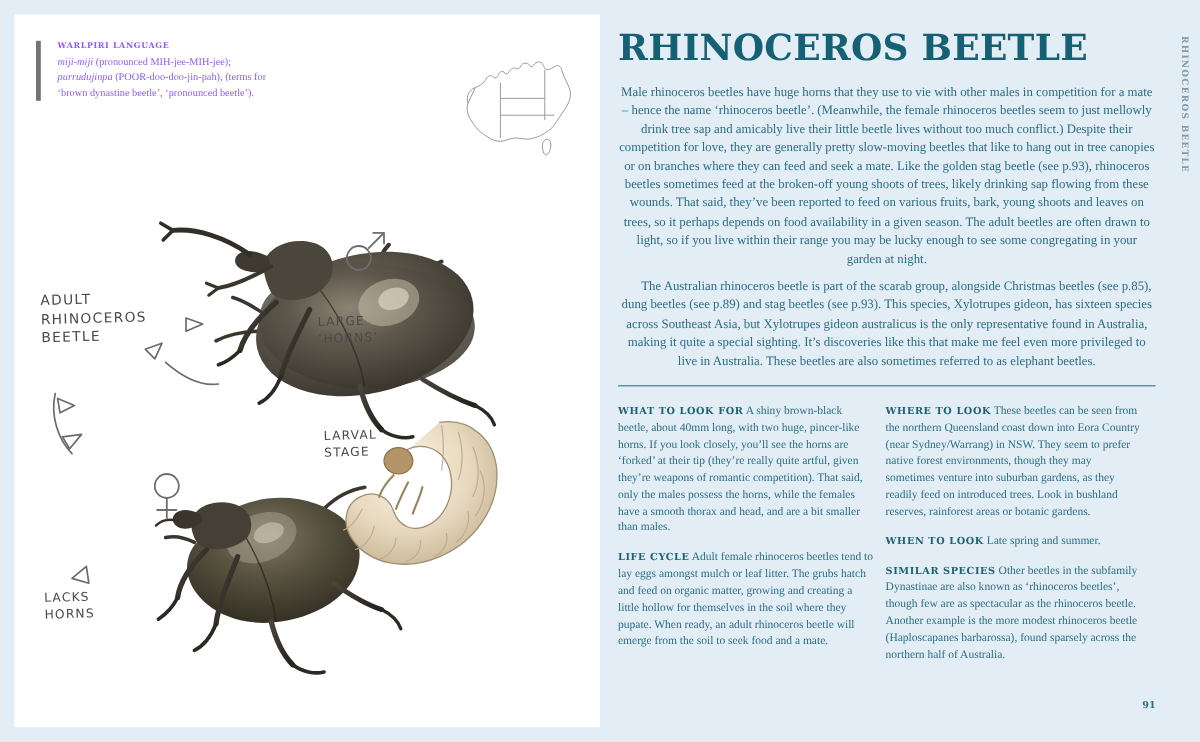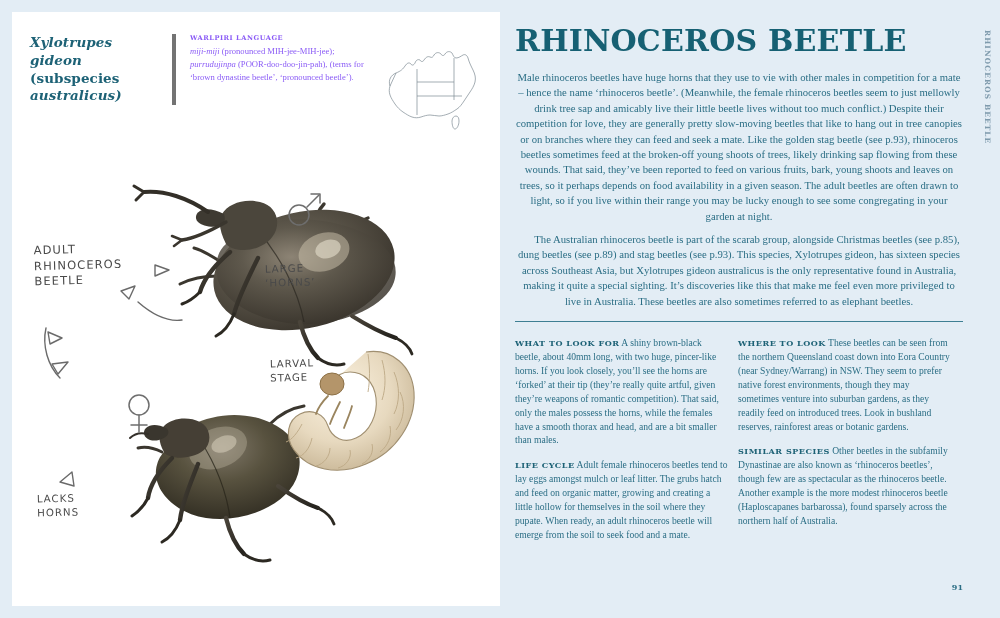--- a/index.html
+++ b/index.html
@@ -198,25 +198,20 @@
 </style>
 </head>
 <body>
 
 <div class="spread">
 
   <div class="left-page">
 
     <div class="left-header">
 
-      <div class="species-name">
-        <span>Xylotrupes gideon</span><br>
-        <span class="paren">(subspecies</span><br>
-        <span class="sub-italic">australicus)</span>
-      </div>
 
       <div class="lang-block">
         <div class="lang-heading">WARLPIRI LANGUAGE</div>
         <div class="lang-body">
           <i>miji-miji</i><span> (pronounced MIH-jee-MIH-jee);</span>
           <i>purrudujinpa</i><span> (POOR-doo-doo-jin-pah),</span>
           <span>(terms for ‘brown dynastine beetle’, ‘pronounced beetle’).</span>
         </div>
       </div>
     </div>
@@ -439,20 +434,24 @@
 
       </div>
 
       <div class="col">
 
         <div class="field">
           <span class="kicker">WHERE TO LOOK</span>
           <span>These beetles can be seen from the northern Queensland coast down into Eora Country (near Sydney/Warrang) in NSW. They seem to prefer native forest environments, though they may sometimes venture into suburban gardens, as they readily feed on introduced trees. Look in bushland reserves, rainforest areas or botanic gardens.</span>
         </div>
 
+        <div class="field">
+          <span class="kicker">WHEN TO LOOK</span>
+          <span>Late spring and summer.</span>
+        </div>
 
         <div class="field">
           <span class="kicker">SIMILAR SPECIES</span>
           <span>Other beetles in the subfamily Dynastinae are also known as ‘rhinoceros beetles’, though few are as spectacular as the rhinoceros beetle. Another example is the more modest rhinoceros beetle (Haploscapanes barbarossa), found sparsely across the northern half of Australia.</span>
         </div>
 
       </div>
     </div>
 
     <div class="folio">91</div>

